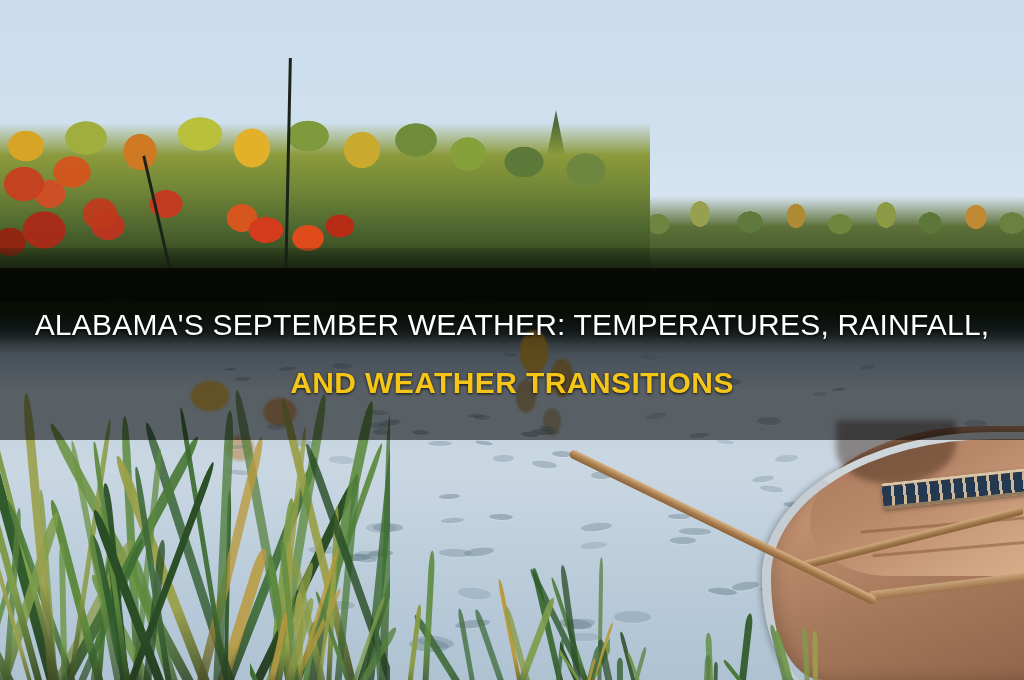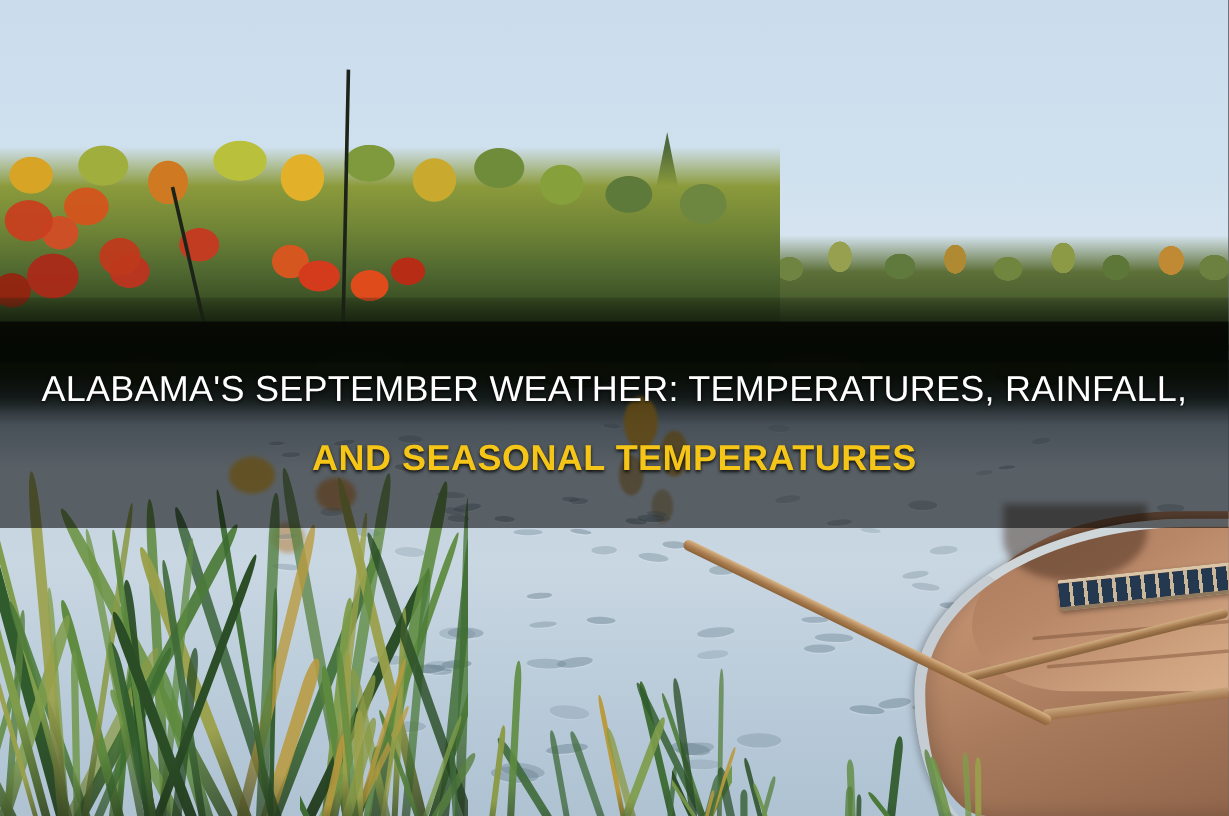--- a/index.html
+++ b/index.html
@@ -395,17 +395,17 @@
       <div class="blade" style="left: 86.2121px; width: 3.2px; height: 57px; background: linear-gradient(rgb(109, 148, 69) 0%, rgb(109, 148, 69) 60%, rgba(30, 48, 26, 0.95) 100%); transform: rotate(-20.2deg) skewX(-0.2deg); opacity: 0.92;"></div>
       <div class="blade" style="left: 20.9691px; width: 3.4px; height: 49px; background: linear-gradient(rgb(185, 154, 62) 0%, rgb(185, 154, 62) 60%, rgba(30, 48, 26, 0.95) 100%); transform: rotate(10.2deg) skewX(-4deg); opacity: 0.83;"></div>
       <div class="blade" style="left: 33.9515px; width: 3.1px; height: 72px; background: linear-gradient(rgb(126, 156, 74) 0%, rgb(126, 156, 74) 60%, rgba(30, 48, 26, 0.95) 100%); transform: rotate(-30.9deg) skewX(2.3deg); opacity: 0.86;"></div>
       <div class="blade" style="left: 57.423px; width: 5.7px; height: 48px; background: linear-gradient(rgb(47, 90, 43) 0%, rgb(47, 90, 43) 60%, rgba(30, 48, 26, 0.95) 100%); transform: rotate(-4.3deg) skewX(-4.2deg); opacity: 0.77;"></div>
     </div>
 
   <div class="band-top-dark"></div>
   <div class="band"></div>
   <div class="titlewrap">
     <div class="title-l1">ALABAMA'S SEPTEMBER WEATHER: TEMPERATURES, RAINFALL,</div>
-    <div class="title-l2">AND SEASONAL TEMPERATURES</div>
+    <div class="title-l2">AND WEATHER TRANSITIONS</div>
   </div>
 
 
 </div>
 
 </body></html>

